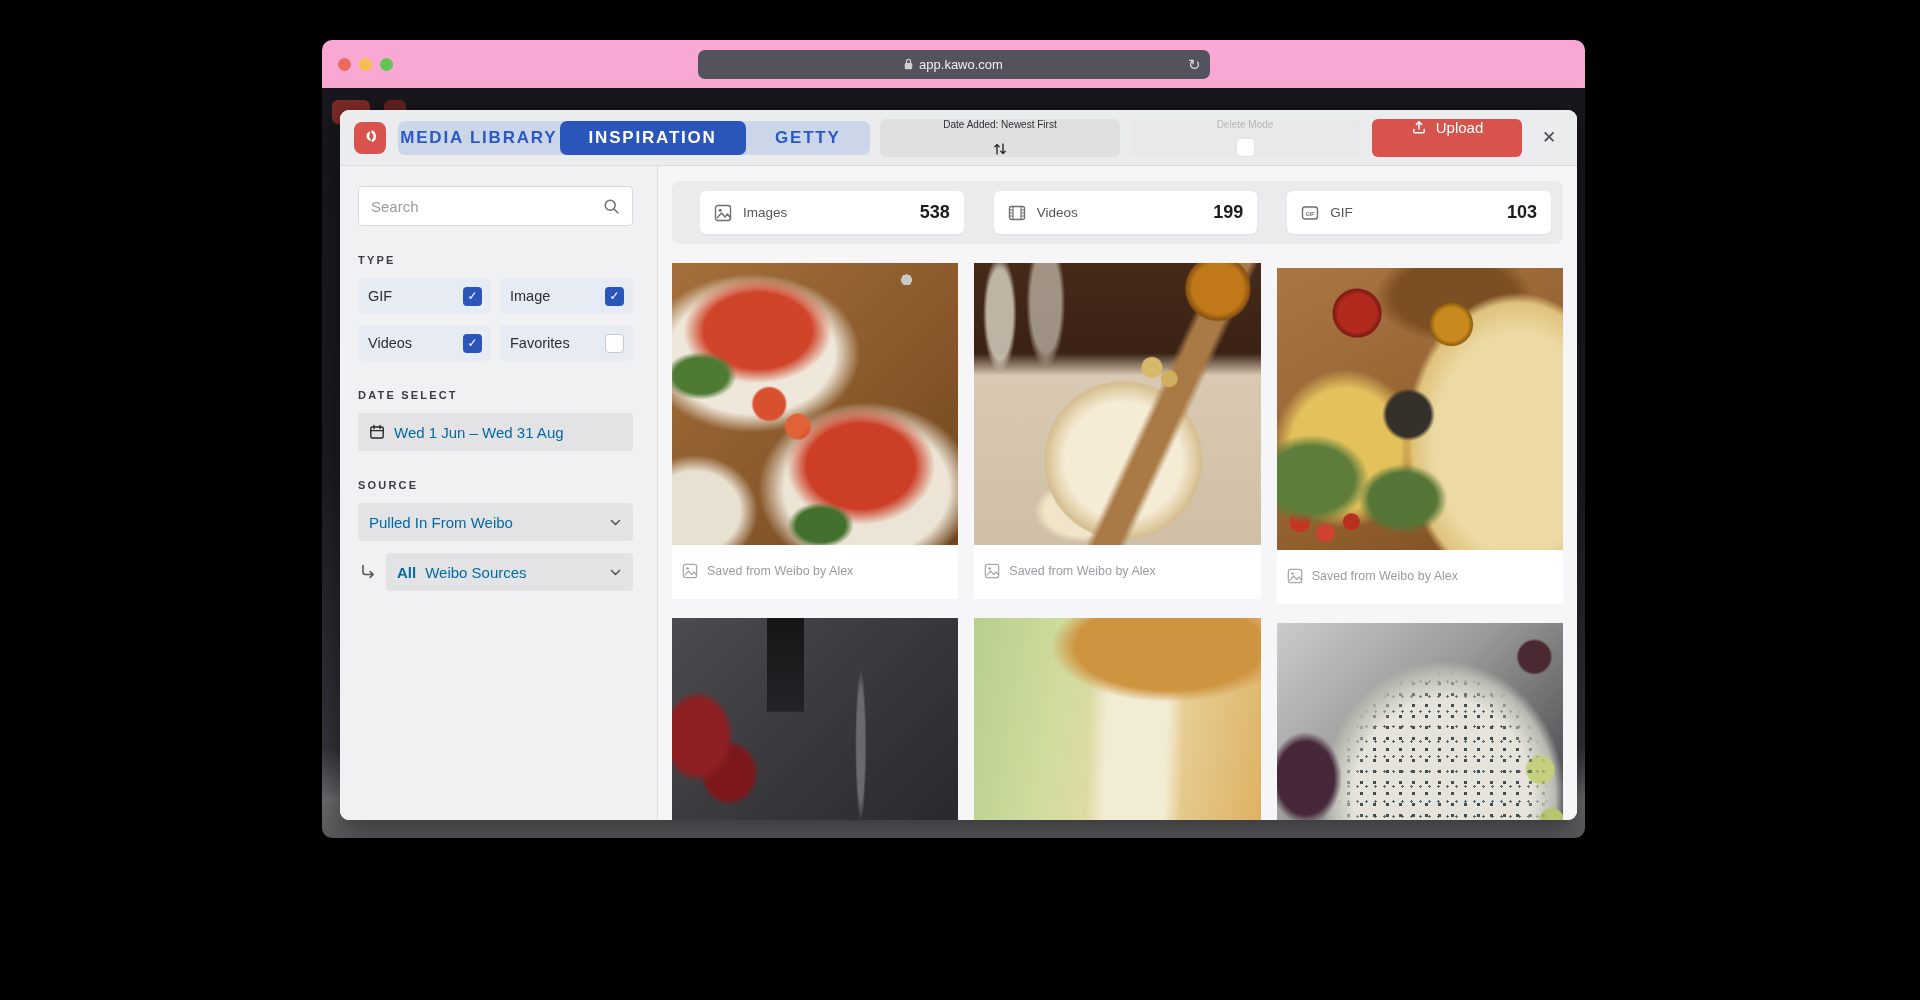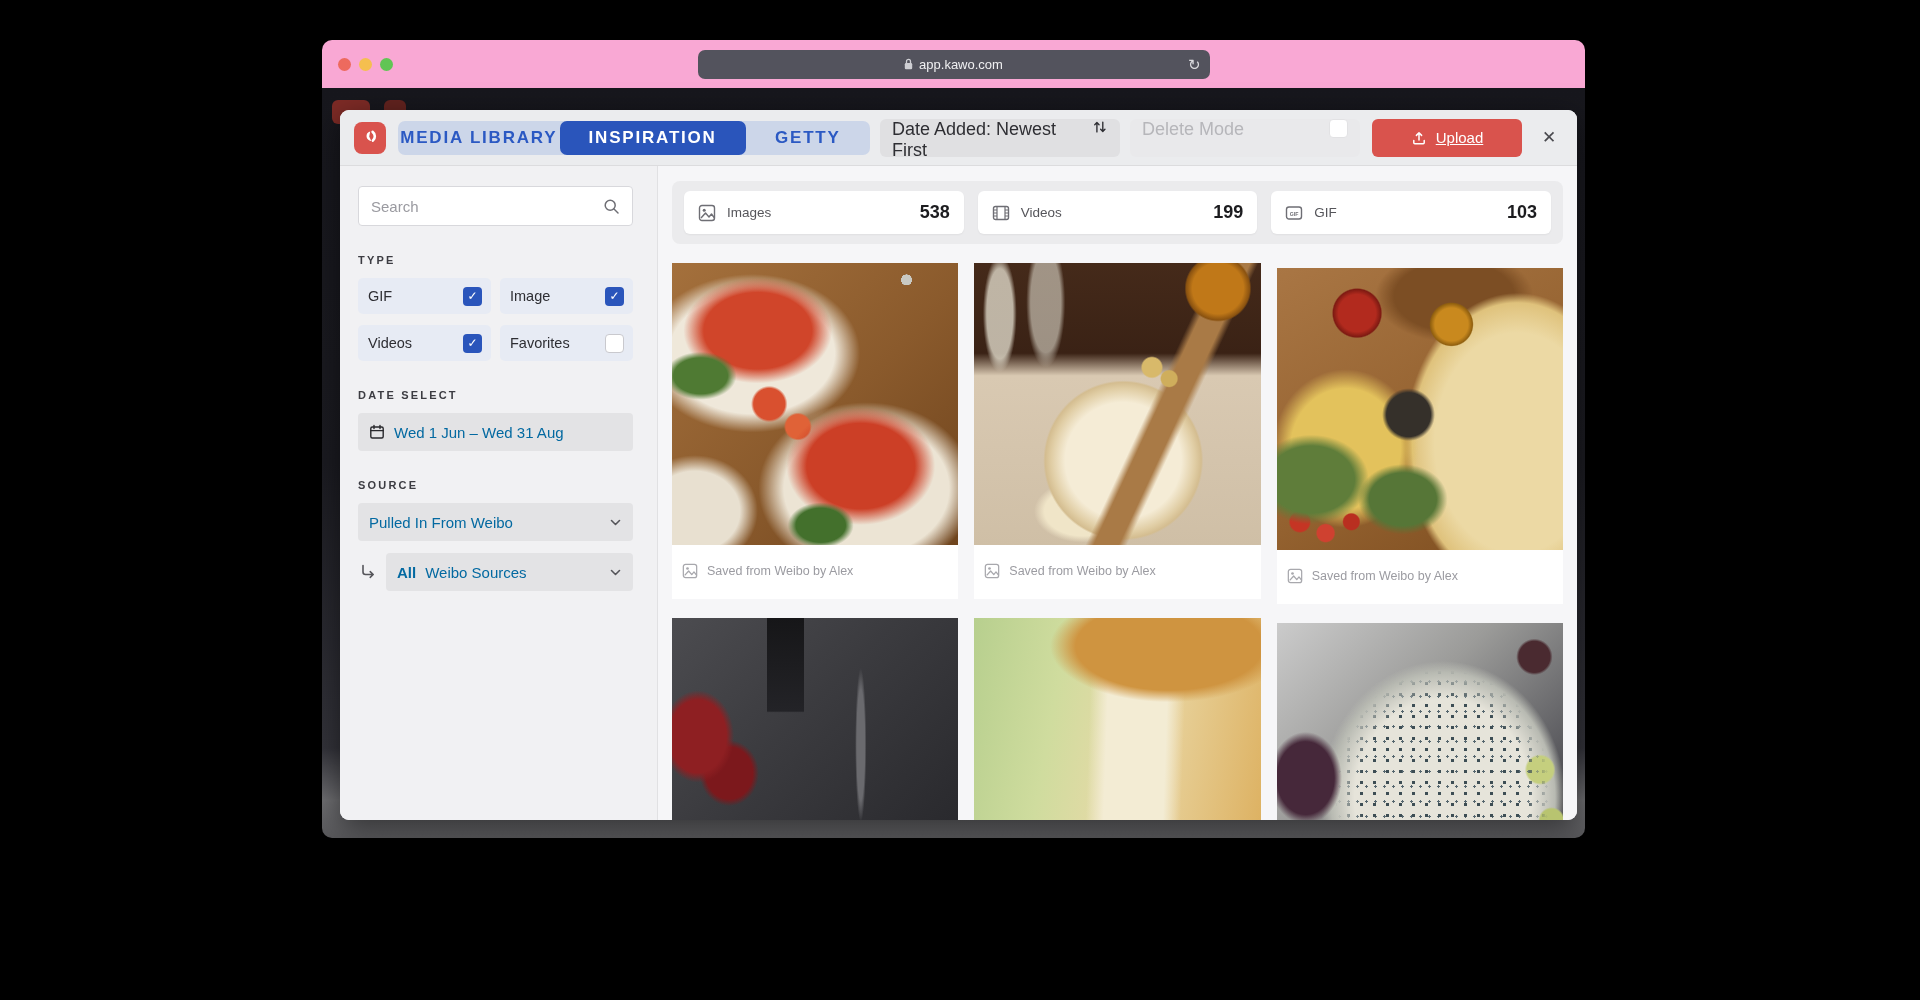--- a/index.html
+++ b/index.html
@@ -41,29 +41,29 @@
   .logo { width:32px; height:32px; border-radius:8px; background:#d9534d; flex:none;
           display:flex; align-items:center; justify-content:center; }
   .tabs { width:472px; height:34px; margin-left:12px; background:#ccd6e9; border-radius:7px;
           display:flex; align-items:stretch; flex:none; }
   .tab { flex:1.3; display:flex; align-items:center; justify-content:center;
          font-size:17px; font-weight:bold; letter-spacing:1.8px; color:#2b59c3;
          border-radius:7px; cursor:default; }
   .tab.active { flex:none; width:186px; background:#2a55bb; color:#fff; }
   .tab.getty { flex:1; }
   .hctl { height:38px; border-radius:6px; background:#e0e0e2; display:flex;
-          padding:0 12px; color:#2e2e33; font-size:18px; }
+          align-items:center; padding:0 12px; color:#2e2e33; font-size:10px;flex-direction:column; }
   .sortctl { width:240px; margin-left:10px; flex:none; justify-content:space-between; }
   .delctl { flex:1; margin-left:10px; background:#e9e9eb; color:#b6b6ba;
             justify-content:space-between; }
   .delbox { width:19px; height:19px; background:#fff; border:1px solid #e2e2e4;
             border-radius:4px; }
   .upload { width:150px; height:38px; margin-left:12px; flex:none; border-radius:6px;
             background:#d9534d; color:#fff; font-size:15px; display:flex;
-            align-items:center; justify-content:center; gap:9px; border:none;text-decoration:underline; }
+            justify-content:center; gap:9px; border:none; }
   .xbtn { width:28px; height:28px; margin-left:13px; display:flex; align-items:center;
           justify-content:center; color:#4a4a4f; font-size:17px; background:none; border:none; }
 
   .mbody { flex:1; display:flex; min-height:0; }
 
   
   .sidebar { width:318px; flex:none; background:#f1f1f3; border-right:1px solid #e1e1e3;
              padding:20px 24px 0 18px; }
   .search { width:100%; height:40px; background:#fff; border:1px solid #d8d8dc;
             border-radius:4px; display:flex; align-items:center; padding:0 12px; }
@@ -84,21 +84,21 @@
              display:flex; align-items:center; padding:0 11px; font-size:15px;
              color:#0369a1; gap:9px; }
   .graybtn .chev { margin-left:auto; }
   .subrow { display:flex; align-items:center; margin-top:12px; gap:8px; }
   .subrow .graybtn { width:auto; flex:1; }
 
   
   .content { flex:1; background:#f6f6f8; padding:15px 14px 0; min-width:0; overflow:hidden; }
   .stats { background:#ebebed; border-radius:8px; padding:10px 12px; display:flex; gap:14px; }
   .stat { flex:1; background:#fff; border-radius:6px; height:43px; display:flex;
-          align-items:center; padding:0 14px; box-shadow:0 1px 2px rgba(0,0,0,.05); }
+          align-items:center; padding:0 14px; box-shadow:0 1px 2px rgba(0,0,0,.05);margin-left:16px; }
   .stat .lbl { margin-left:11px; font-size:13.5px; color:#55555a; }
   .stat .num { margin-left:auto; font-size:18px; font-weight:bold; color:#1c1c1f; }
 
   .grid { margin-top:19px; display:flex; gap:16px; }
   .gcol { flex:1; display:flex; flex-direction:column; gap:19px; }
   .gcol.c3 { padding-top:5px; }
   .card { background:#fff; }
   .photo { width:100%; height:282px; }
   .cap { display:flex; align-items:center; gap:9px; padding:18px 10px 20px;
          color:#9b9ba1; font-size:12.5px; }

